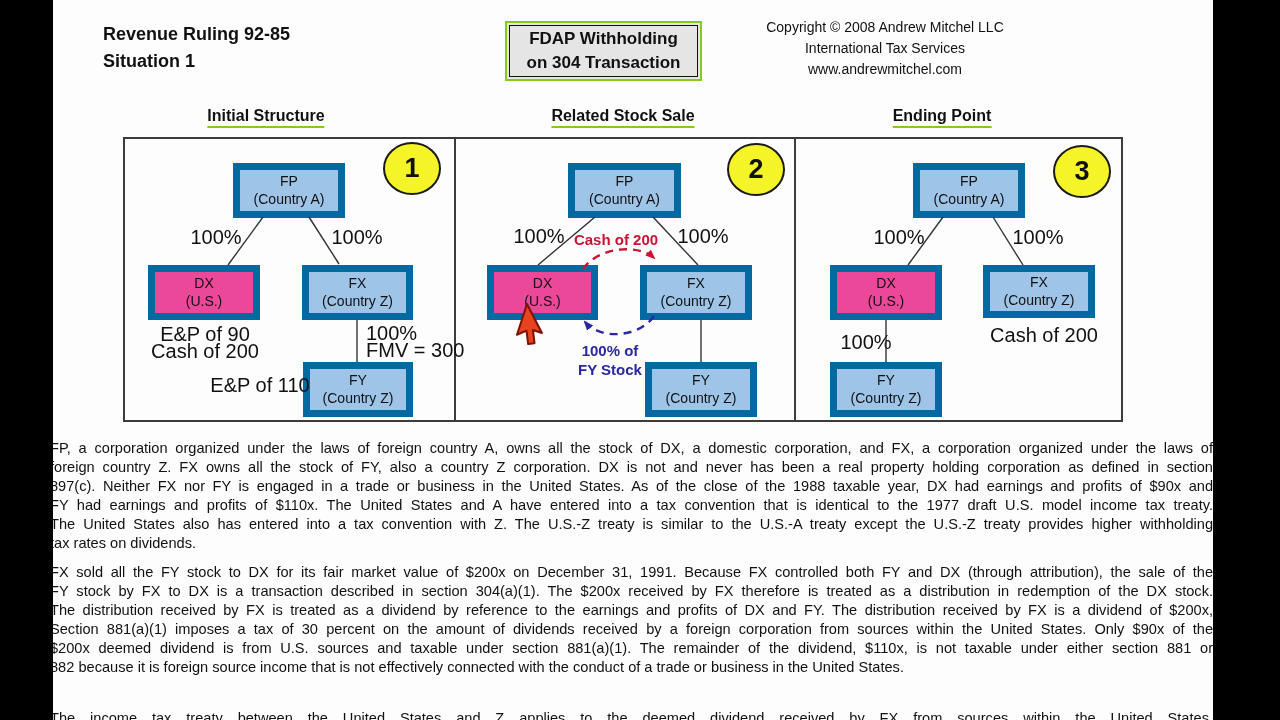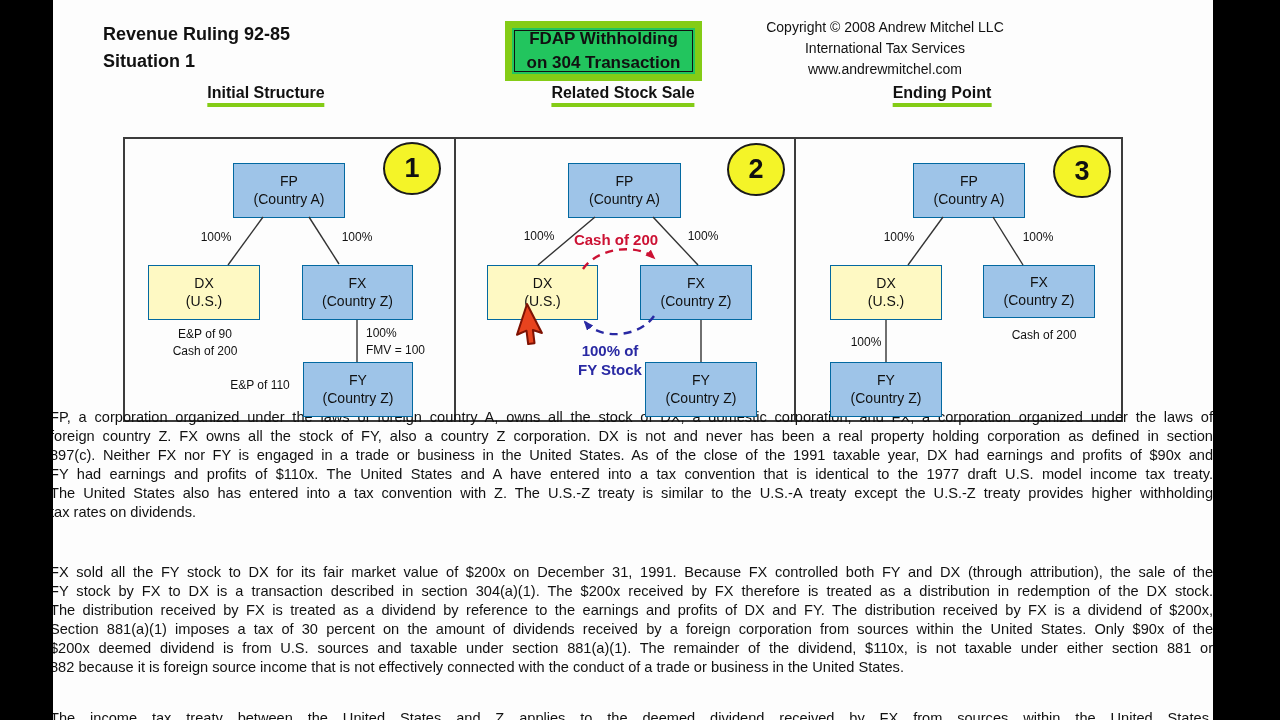--- a/index.html
+++ b/index.html
@@ -8,35 +8,35 @@
     background:#000;
     font-family:"Liberation Sans", sans-serif;
     color:#111;
   }
   .content{
     position:absolute;left:53px;top:0;width:1160px;height:720px;
     background:#fdfdfd;overflow:hidden;
   }
   
   .title{position:absolute;left:50px;top:21px;font-size:18px;font-weight:bold;line-height:27px;white-space:nowrap;}
-  .fdap-outer{position:absolute;left:452px;top:21px;width:197px;height:60px;border:7px solid #84cc16;background:#22c55e;box-sizing:border-box;padding:2px;}
+  .fdap-outer{position:absolute;left:452px;top:21px;width:197px;height:60px;border:2px solid #84cc16;background:#e5e5e5;box-sizing:border-box;padding:2px;}
   .fdap-inner{width:100%;height:100%;border:1px solid #111;box-sizing:border-box;display:flex;flex-direction:column;align-items:center;justify-content:center;font-size:17px;font-weight:bold;line-height:24px;white-space:nowrap;}
   .copyright{position:absolute;left:652px;top:17px;width:360px;text-align:center;font-size:14px;line-height:21px;}
-  .colhdr{position:absolute;top:84px;transform:translateX(-50%);font-size:16px;font-weight:bold;white-space:nowrap;border-bottom:4px solid #84cc16;padding-bottom:1px;}
+  .colhdr{position:absolute;top:107px;transform:translateX(-50%);font-size:16px;font-weight:bold;white-space:nowrap;border-bottom:2px solid #84cc16;padding-bottom:1px;}
   
   .frame{position:absolute;left:70px;top:137px;width:1000px;height:285px;border:2px solid #3c3c3c;box-sizing:border-box;background:#fdfdfd;}
   .divider{position:absolute;top:137px;height:285px;width:2px;background:#3c3c3c;}
   
-  .ebox{position:absolute;width:112px;height:55px;border:1px solid #0369a1;box-sizing:border-box;
+  .ebox{position:absolute;width:112px;height:55px;border:7px solid #0369a1;box-sizing:border-box;
         display:flex;flex-direction:column;align-items:center;justify-content:center;
         font-size:14px;line-height:17.5px;text-align:center;z-index:3;}
   .blue{background:#9ec4e8;}
-  .white{background:#fef9c3;}
-  
-  .lbl{position:absolute;font-size:12px;line-height:17px;white-space:nowrap;z-index:3;}
+  .white{background:#ec4899;}
+  
+  .lbl{position:absolute;font-size:20px;line-height:17px;white-space:nowrap;z-index:3;}
   .ctr{transform:translateX(-50%);text-align:center;}
   .red-lbl{color:#cc1133;font-weight:bold;font-size:15px;}
   .blue-lbl{color:#2929a3;font-weight:bold;font-size:15px;line-height:19px;}
   .badge{position:absolute;width:58px;height:53px;border-radius:50%;background:#f4f428;border:2px solid #1a1a1a;
          box-sizing:border-box;display:flex;align-items:center;justify-content:center;
          font-size:27px;font-weight:bold;z-index:4;}
   
   .overlay{position:absolute;left:0;top:0;z-index:5;pointer-events:none;}
   
   .para{position:absolute;left:-3px;width:1163px;font-size:14.6px;z-index:2;}
@@ -92,21 +92,21 @@
     <div>(Country Z)</div>
   </div>
   <div class="lbl ctr" style="left:163px;top:229px;">100%</div>
   <div class="lbl ctr" style="left:304px;top:229px;">100%</div>
   <div class="lbl ctr" style="left:152px;top:326px;text-align:center;">
     <div>E&amp;P of 90</div>
     <div>Cash of 200</div>
   </div>
   <div class="lbl" style="left:313px;top:325px;">
     <div>100%</div>
-    <div>FMV = 100</div>
+    <div>FMV = 300</div>
   </div>
   <div class="lbl ctr" style="left:207px;top:377px;">E&amp;P of 110</div>
 
   <div class="badge" style="left:674px;top:143px;">2</div>
   <div class="ebox blue" style="left:515px;top:163px;width:113px;">
     <div>FP</div>
     <div>(Country A)</div>
   </div>
   <div class="ebox white" style="left:434px;top:265px;width:111px;">
     <div>DX</div>
@@ -172,24 +172,24 @@
 
     <line x1="890" y1="217" x2="855" y2="265" stroke="#333" stroke-width="1.4"></line>
     <line x1="940" y1="217" x2="970" y2="265" stroke="#333" stroke-width="1.4"></line>
     <line x1="833" y1="320" x2="833" y2="362" stroke="#333" stroke-width="1.4"></line>
 
     <g transform="translate(474,304) rotate(18) scale(1.85)">
       <path d="M0,0 L0,17.5 L4.2,13.8 L7.3,20.4 L10.4,18.9 L7.4,12.4 L12.5,12.4 Z" fill="#e8431e" stroke="#7e1203" stroke-width="1.1" stroke-linejoin="round"></path>
     </g>
   </svg>
 
-  <div class="para" style="top:408px;">
+  <div class="para" style="top:439px;">
     <div class="pline">FP, a corporation organized under the laws of foreign country A, owns all the stock of DX, a domestic corporation, and FX, a corporation organized under the laws of</div>
     <div class="pline">foreign country Z.  FX owns all the stock of FY, also a country Z corporation.  DX is not and never has been a real property holding corporation as defined in section</div>
-    <div class="pline">897(c).  Neither FX nor FY is engaged in a trade or business in the United States.  As of the close of the 1991 taxable year, DX had earnings and profits of $90x and</div>
+    <div class="pline">897(c).  Neither FX nor FY is engaged in a trade or business in the United States.  As of the close of the 1988 taxable year, DX had earnings and profits of $90x and</div>
     <div class="pline">FY had earnings and profits of $110x.  The United States and A have entered into a tax convention that is identical to the 1977 draft U.S. model income tax treaty.</div>
     <div class="pline">The United States also has entered into a tax convention with Z.  The U.S.-Z treaty is similar to the U.S.-A treaty except the U.S.-Z treaty provides higher withholding</div>
     <div class="pline last">tax rates on dividends.</div>
   </div>
 
   <div class="para" style="top:563px;">
     <div class="pline">FX sold all the FY stock to DX for its fair market value of $200x on December 31, 1991.  Because FX controlled both FY and DX (through attribution), the sale of the</div>
     <div class="pline">FY stock by FX to DX is a transaction described in section 304(a)(1). The $200x received by FX therefore is treated as a distribution in redemption of the DX stock.</div>
     <div class="pline">The distribution received by FX is treated as a dividend by reference to the earnings and profits of DX and FY.  The distribution received by FX is a dividend of $200x,</div>
     <div class="pline">Section 881(a)(1) imposes a tax of 30 percent on the amount of dividends received by a foreign corporation from sources within the United States.  Only $90x of the</div>

